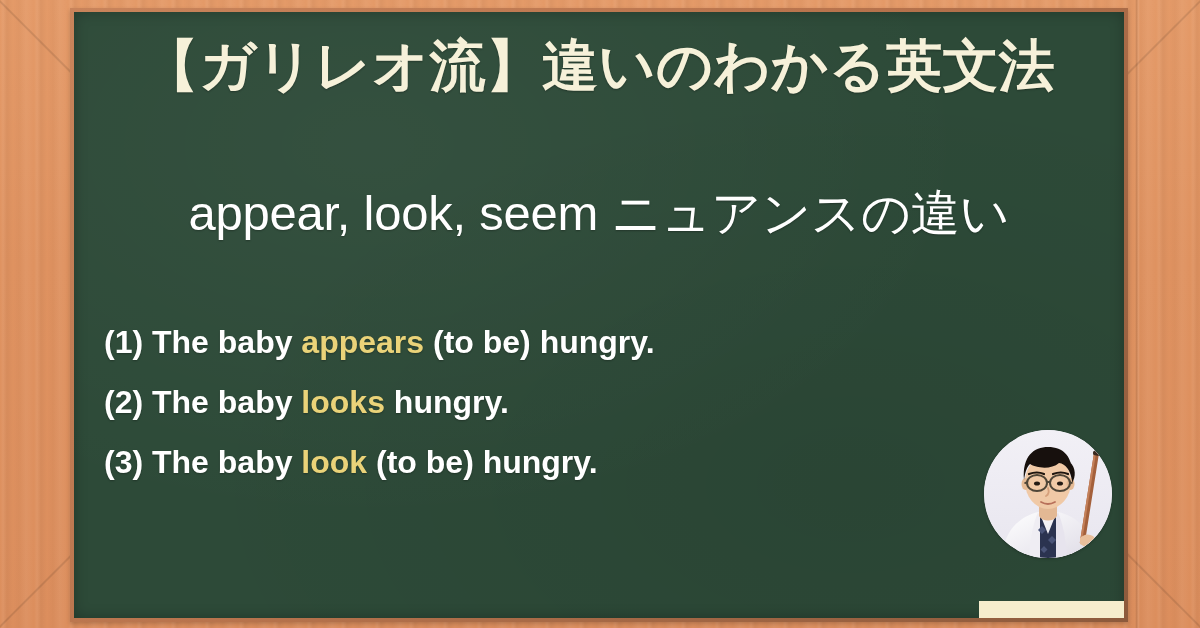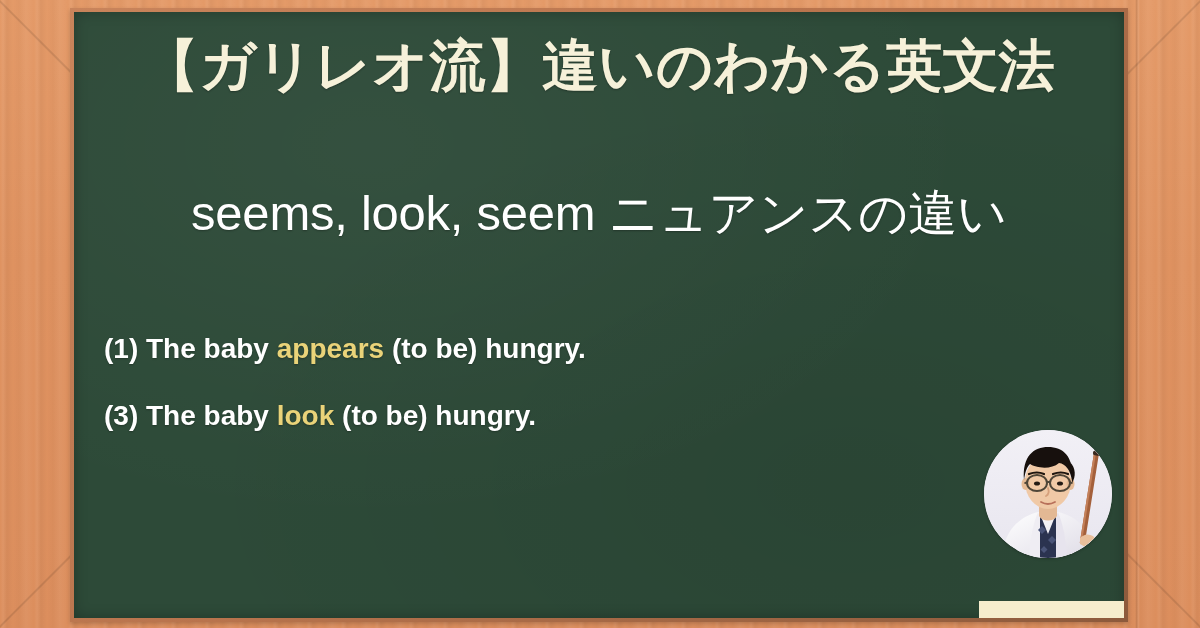--- a/index.html
+++ b/index.html
@@ -119,25 +119,24 @@
   #examples {
     position: absolute;
     left: 30px;
     top: 300px;
     right: 30px;
   }
   .example-line {
     color: #ffffff;
     font-family: "Liberation Sans", sans-serif;
     font-weight: 700;
-    font-size: 28px;
+    font-size: 32px;
     line-height: 60px;
     white-space: nowrap;
     text-shadow: 0 1px 2px rgba(0,0,0,0.28);
-    margin-top: 7px;
   }
   .kw { color: #ead379; }
 
   
   #avatar {
     position: absolute;
     left: 910px;
     top: 418px;
     width: 128px;
     height: 128px;
@@ -167,29 +166,33 @@
   <span class="miter tr"></span>
   <span class="miter bl"></span>
   <span class="miter br"></span>
   <span class="plank-seam" style="right:60px;"></span>
 
   <div id="bevel">
     <div id="board">
 
       <div id="title">【ガリレオ流】違いのわかる英文法</div>
 
-      <div id="subtitle">seems, look, seem ニュアンスの違い</div>
+      <div id="subtitle">appear, look, seem ニュアンスの違い</div>
 
       <div id="examples">
 
         <div class="example-line">
           <span>(1)</span>
           <span>The baby </span><span class="kw">appears</span><span> (to be) hungry.</span>
         </div>
 
+        <div class="example-line">
+          <span>(2)</span>
+          <span>The baby </span><span class="kw">looks</span><span> hungry.</span>
+        </div>
 
         <div class="example-line">
           <span>(3)</span>
           <span>The baby </span><span class="kw">look</span><span> (to be) hungry.</span>
         </div>
 
       </div>
 
       <div id="avatar">
         <svg viewBox="0 0 128 128" xmlns="http://www.w3.org/2000/svg">

